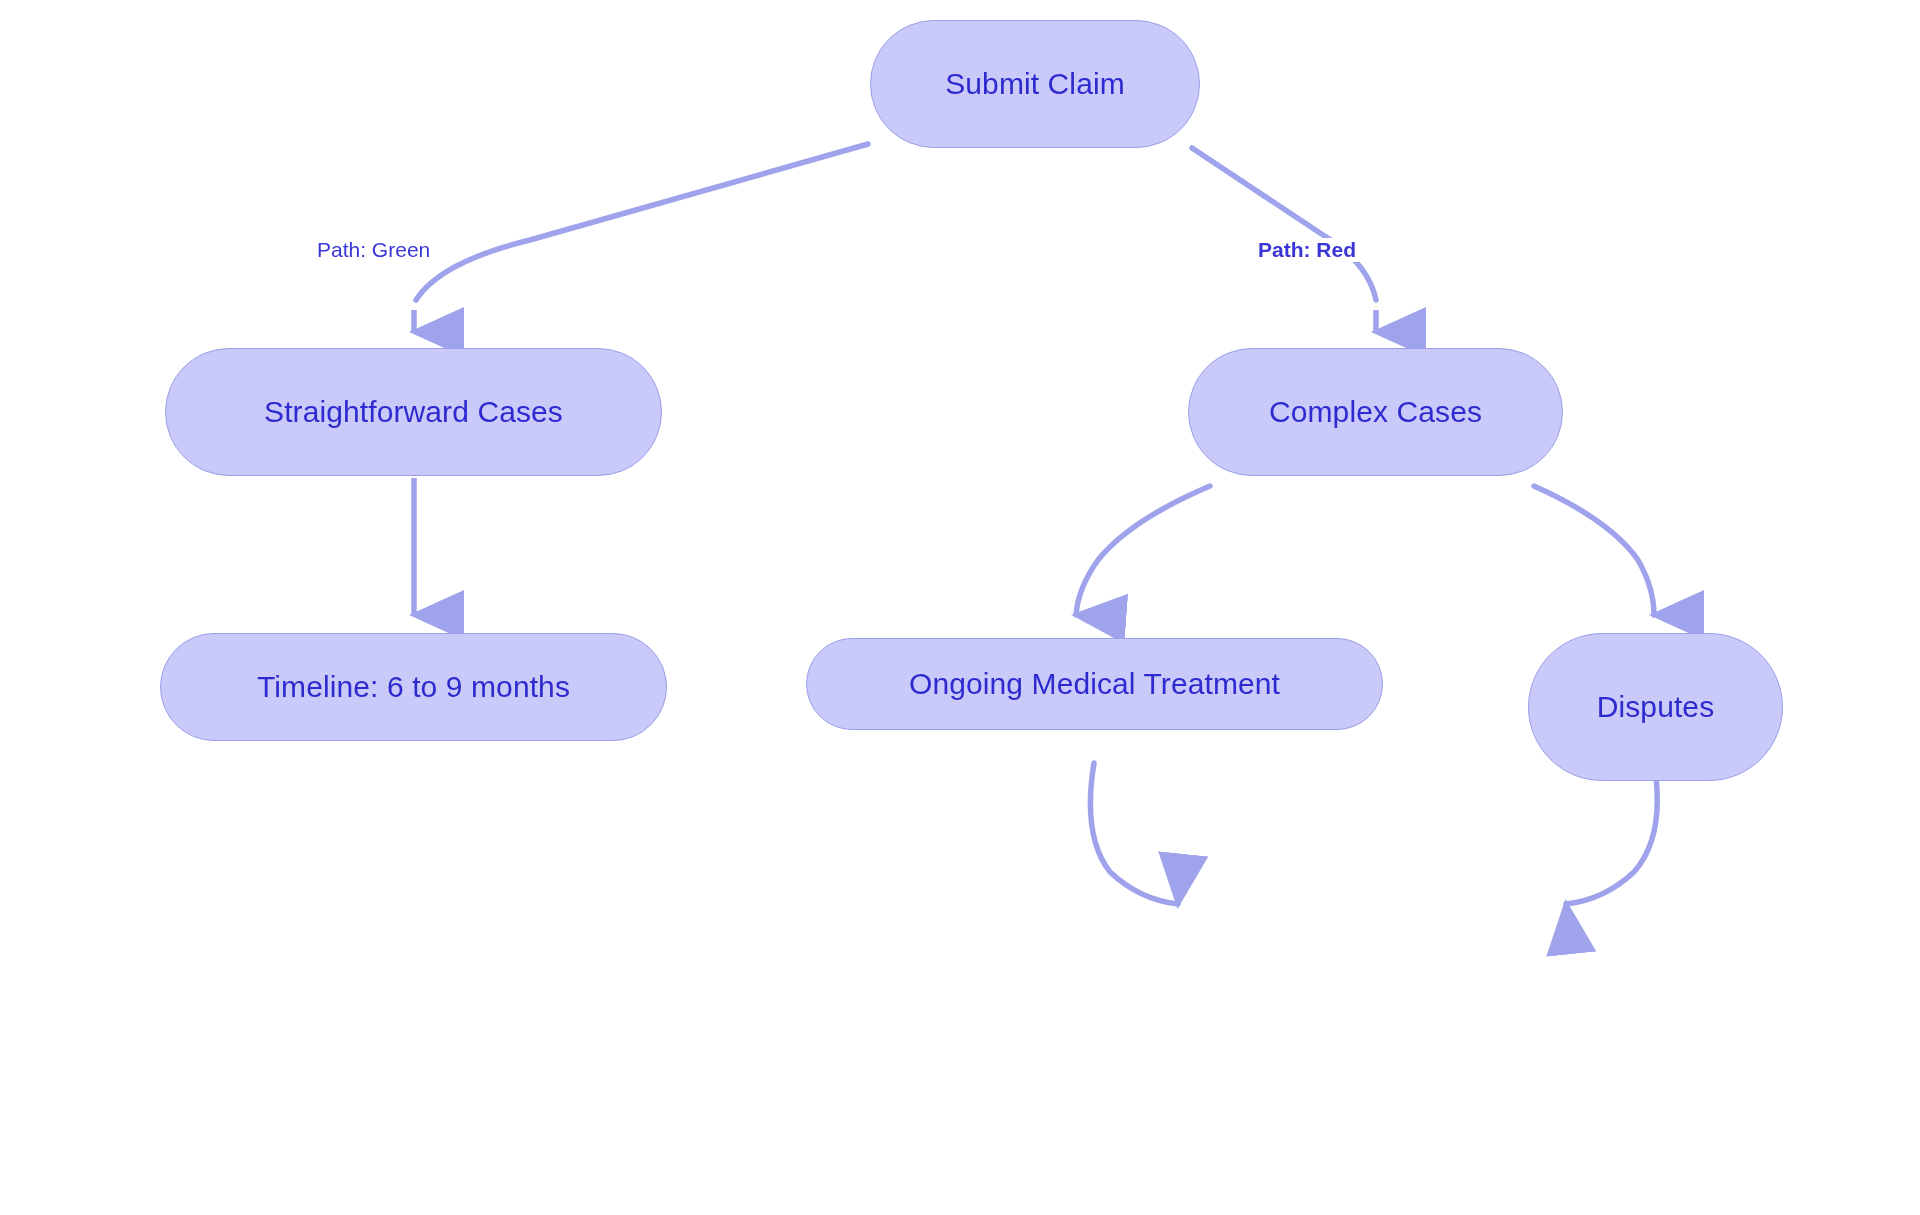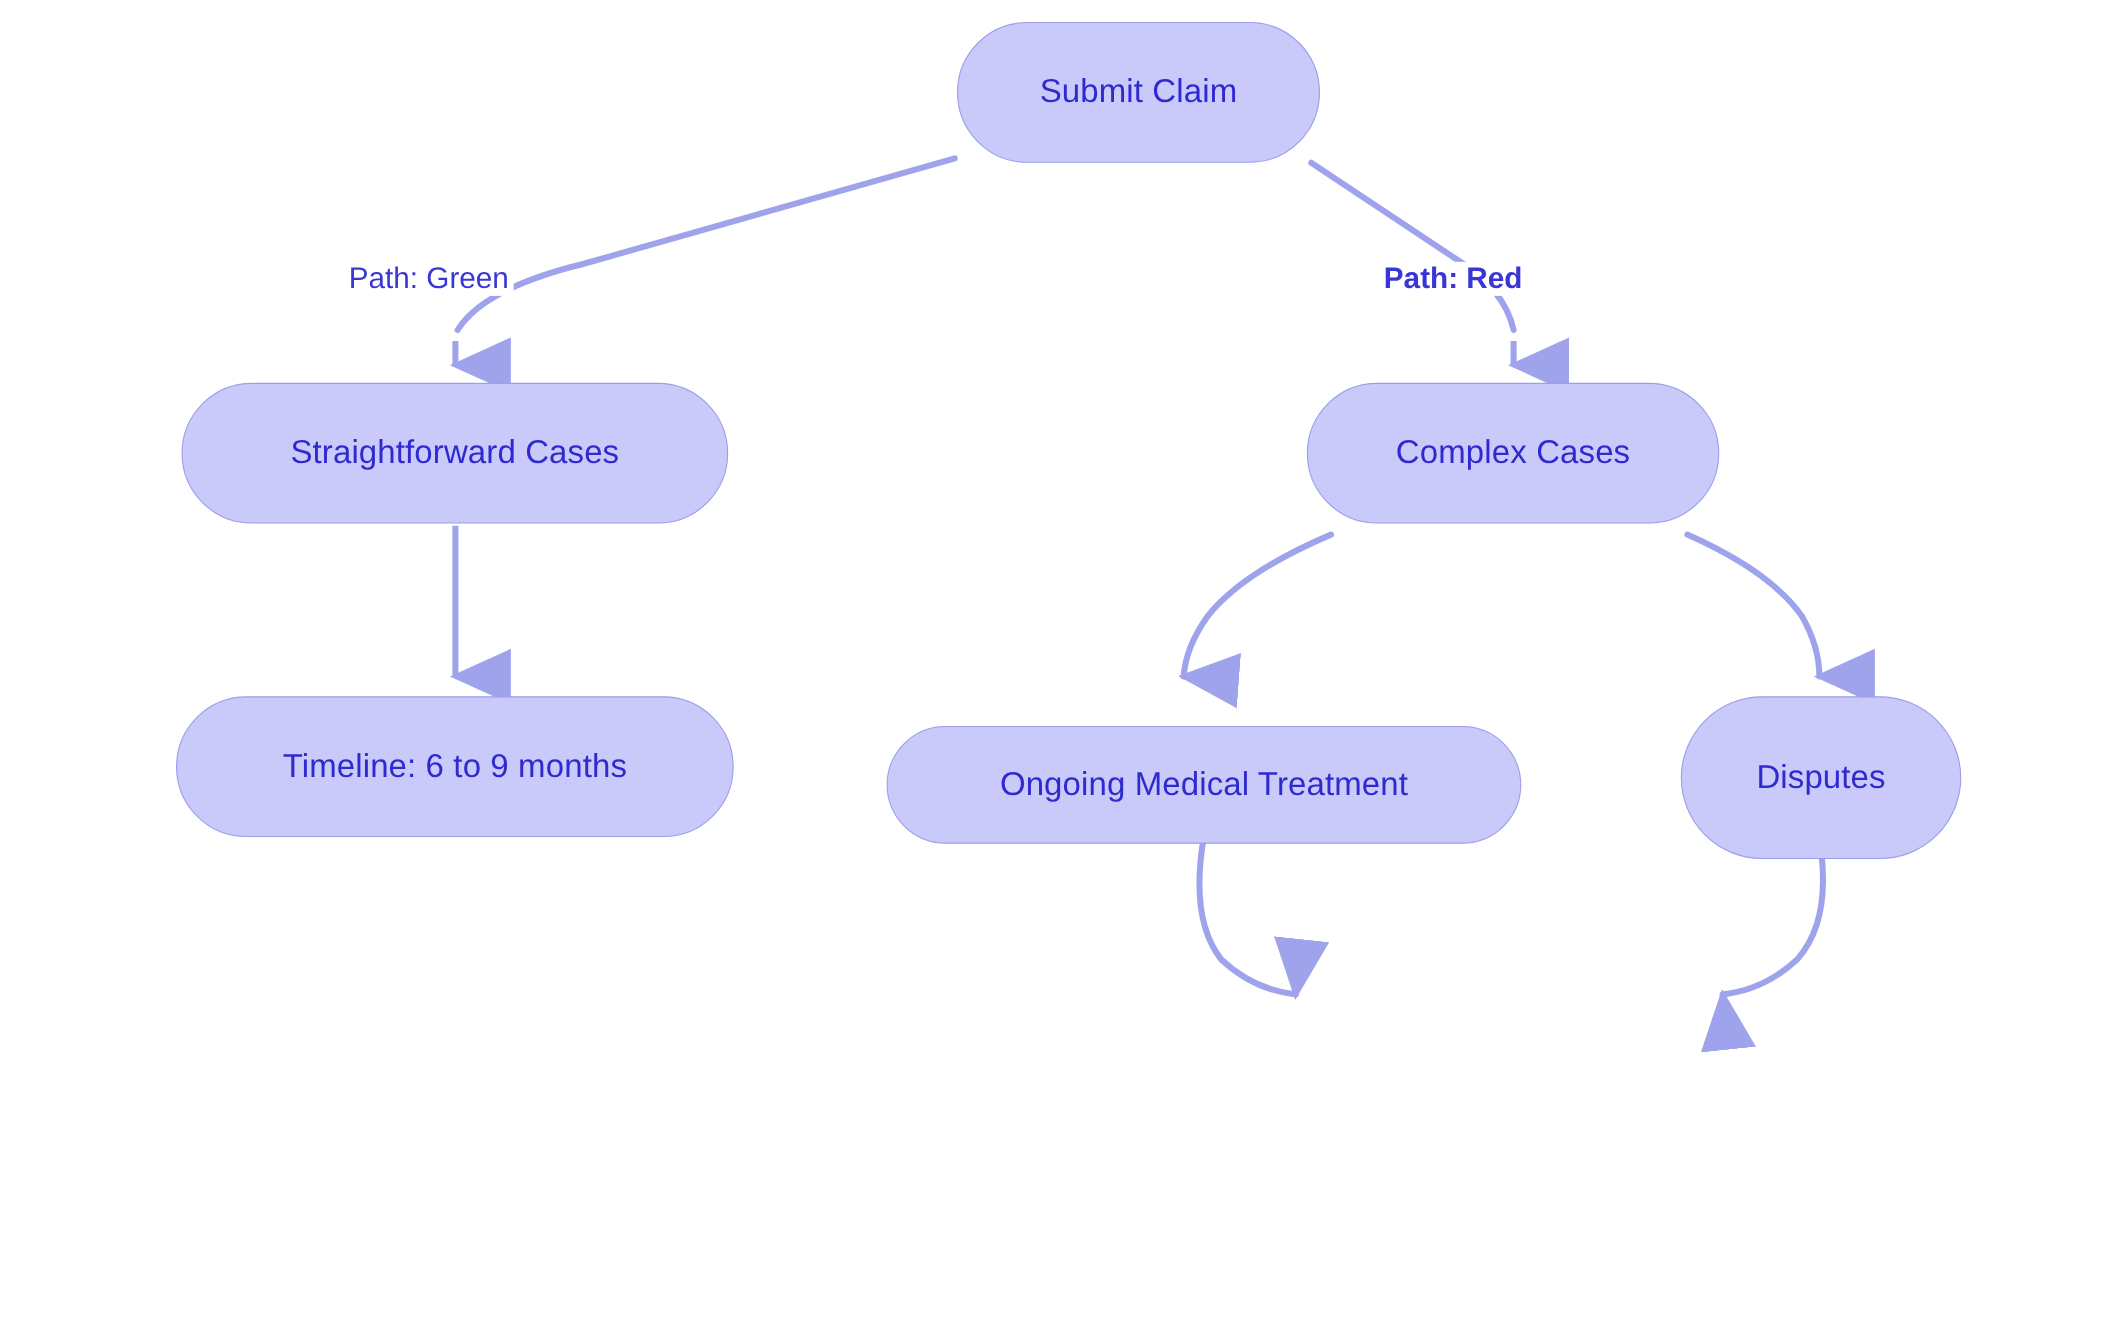--- a/index.html
+++ b/index.html
@@ -48,21 +48,21 @@
     font-family: "Liberation Sans", sans-serif;
     font-size: 30px;
     font-weight: 400;
     letter-spacing: 0.1px;
     white-space: nowrap;
   }
   .edge-label {
     position: absolute;
     color: #3a36d6;
     font-family: "Liberation Sans", sans-serif;
-    font-size: 27px;
+    font-size: 21px;
     font-weight: 400;
     white-space: nowrap;
     background: #ffffff;
     padding: 0 4px;
   }
   
   #logo {
     position: absolute;
     left: 1466px;
     top: 1106px;
@@ -133,25 +133,25 @@
     </div>
 
     <div class="node" style="left:1188px; top:348px; width:375px; height:128px;">
       <span>Complex Cases</span>
     </div>
 
     <div class="node" style="left:165px; top:348px; width:497px; height:128px;">
       <span>Straightforward Cases</span>
     </div>
 
-    <div class="node" style="left:160px; top:633px; width:507px; height:128px;">
+    <div class="node" style="left:160px; top:633px; width:507px; height:108px;">
       <span>Timeline: 6 to 9 months</span>
     </div>
 
-    <div class="node" style="left:806px; top:660px; width:577px; height:107px;">
+    <div class="node" style="left:806px; top:638px; width:577px; height:92px;">
       <span>Ongoing Medical Treatment</span>
     </div>
 
     <div class="node" style="left:1528px; top:633px; width:255px; height:148px;">
       <span>Disputes</span>
     </div>
 
 
     <div class="edge-label" style="left:313px; top:238px;">Path: Green</div>
 

